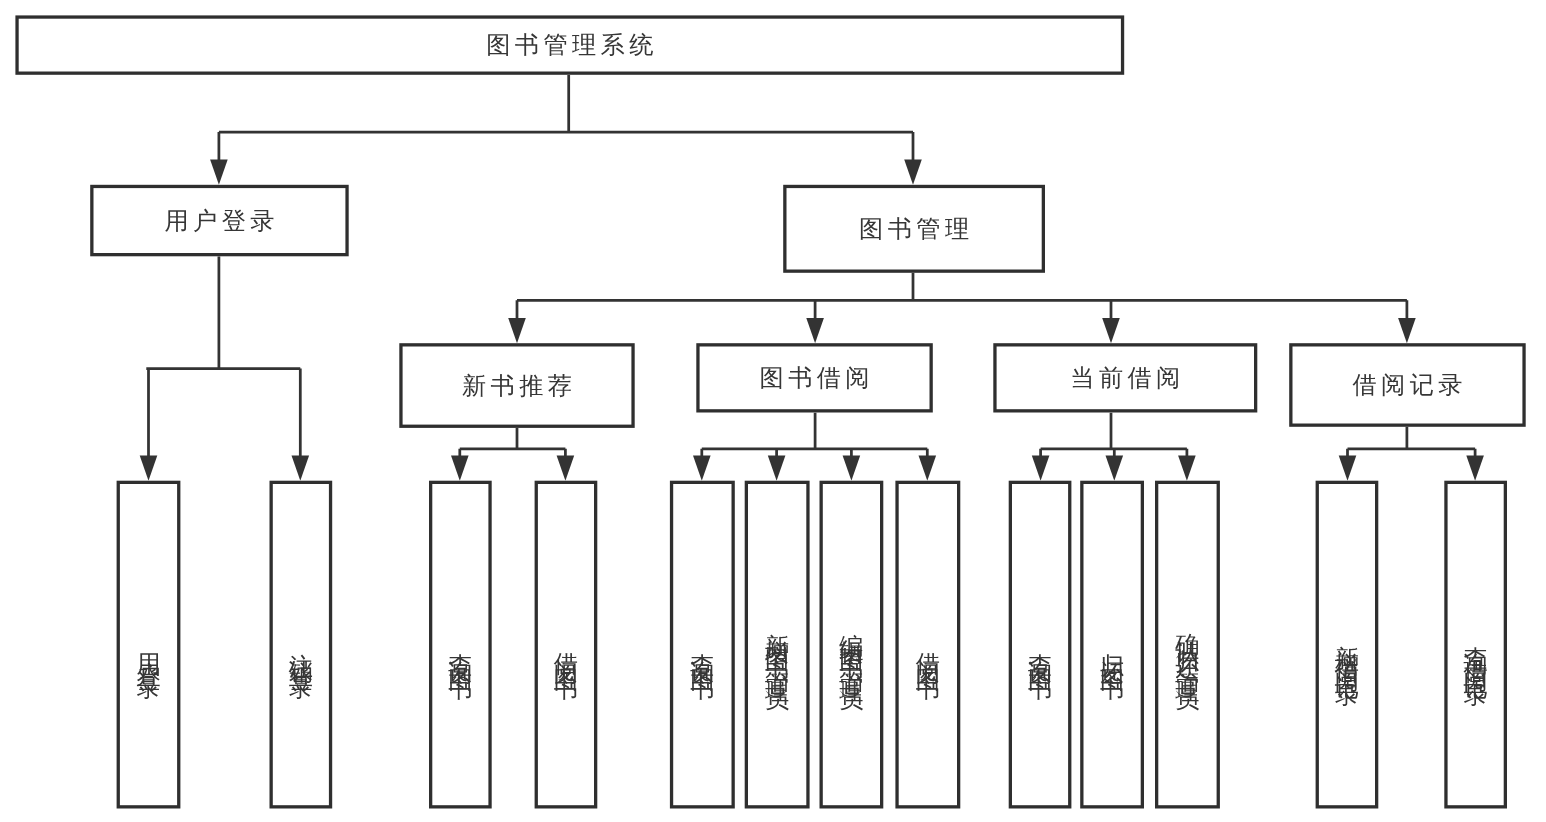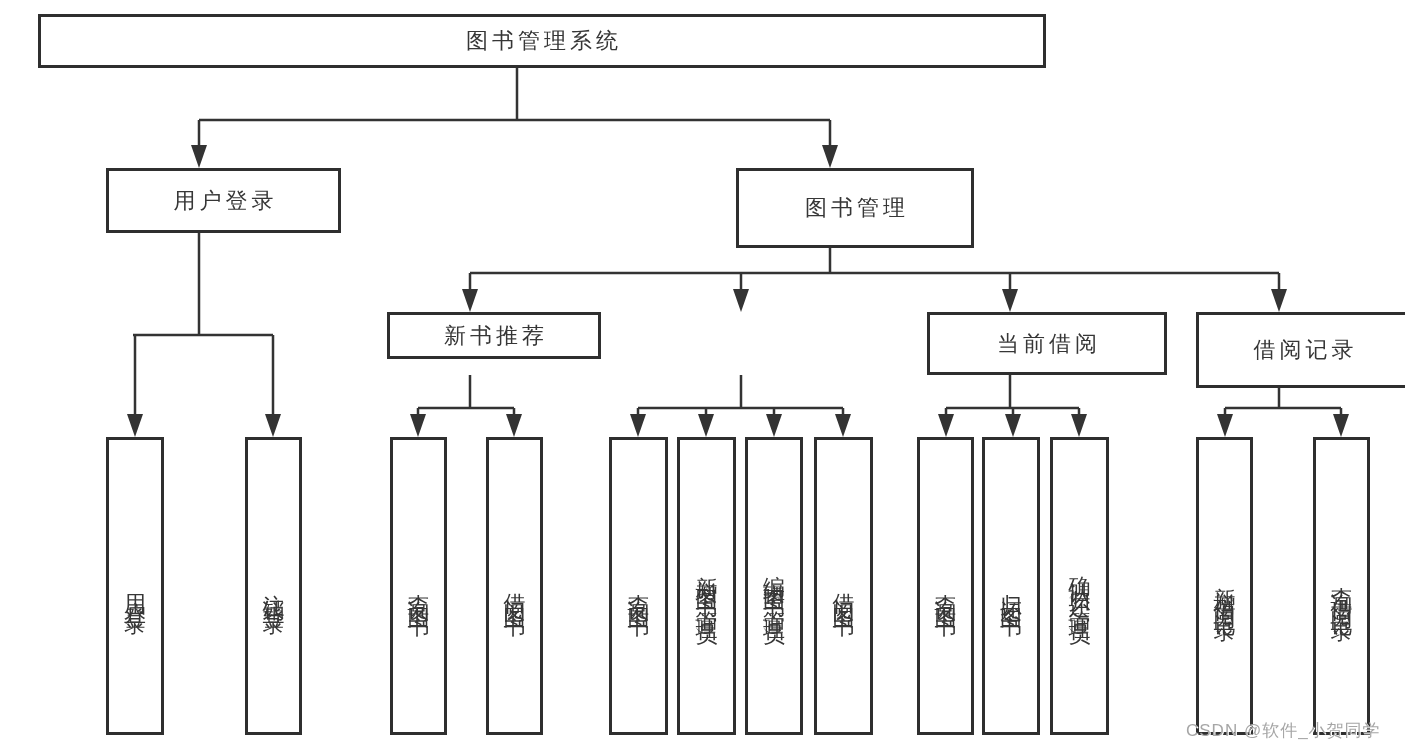--- a/index.html
+++ b/index.html
@@ -30,21 +30,20 @@
     background: #ffffff;
     display: flex;
     align-items: center;
     justify-content: center;
     color: #363636;
     font-size: 22px;
     letter-spacing: 4px;
     padding-left: 4px;   
     z-index: 2;
     white-space: nowrap;
-    margin-left: 24px;
   }
   .leaf {
     position: absolute;
     box-sizing: border-box;
     border: 3px solid #2f2f2f;
     background: #ffffff;
     display: flex;
     align-items: center;
     justify-content: center;
     color: #363636;
@@ -124,22 +123,25 @@
     <span>图书管理系统</span>
   </div>
 
   <div class="node" style="left:82px; top:168px; width:235px; height:65px;">
     <span>用户登录</span>
   </div>
   <div class="node" style="left:712px; top:168px; width:238px; height:80px;">
     <span>图书管理</span>
   </div>
 
-  <div class="node" style="left:363px; top:312px; width:214px; height:47px;">
+  <div class="node" style="left:363px; top:312px; width:214px; height:77px;">
     <span>新书推荐</span>
+  </div>
+  <div class="node" style="left:633px; top:312px; width:215px; height:63px;">
+    <span>图书借阅</span>
   </div>
   <div class="node" style="left:903px; top:312px; width:240px; height:63px;">
     <span>当前借阅</span>
   </div>
   <div class="node" style="left:1172px; top:312px; width:215px; height:76px;">
     <span>借阅记录</span>
   </div>
 
   <div class="leaf" style="left:106px; top:437px; width:58px; height:298px;">
     <span class="vtext">用户登录</span>
@@ -178,15 +180,14 @@
     <span class="vtext">确认归还（管理员）</span>
   </div>
 
   <div class="leaf" style="left:1196px; top:437px; width:57px; height:298px;">
     <span class="vtext">新增借阅记录</span>
   </div>
   <div class="leaf" style="left:1313px; top:437px; width:57px; height:298px;">
     <span class="vtext">查询借阅记录</span>
   </div>
 
-  <div class="watermark">CSDN @软件_小贺同学</div>
 
 </div>
 
 </body></html>

